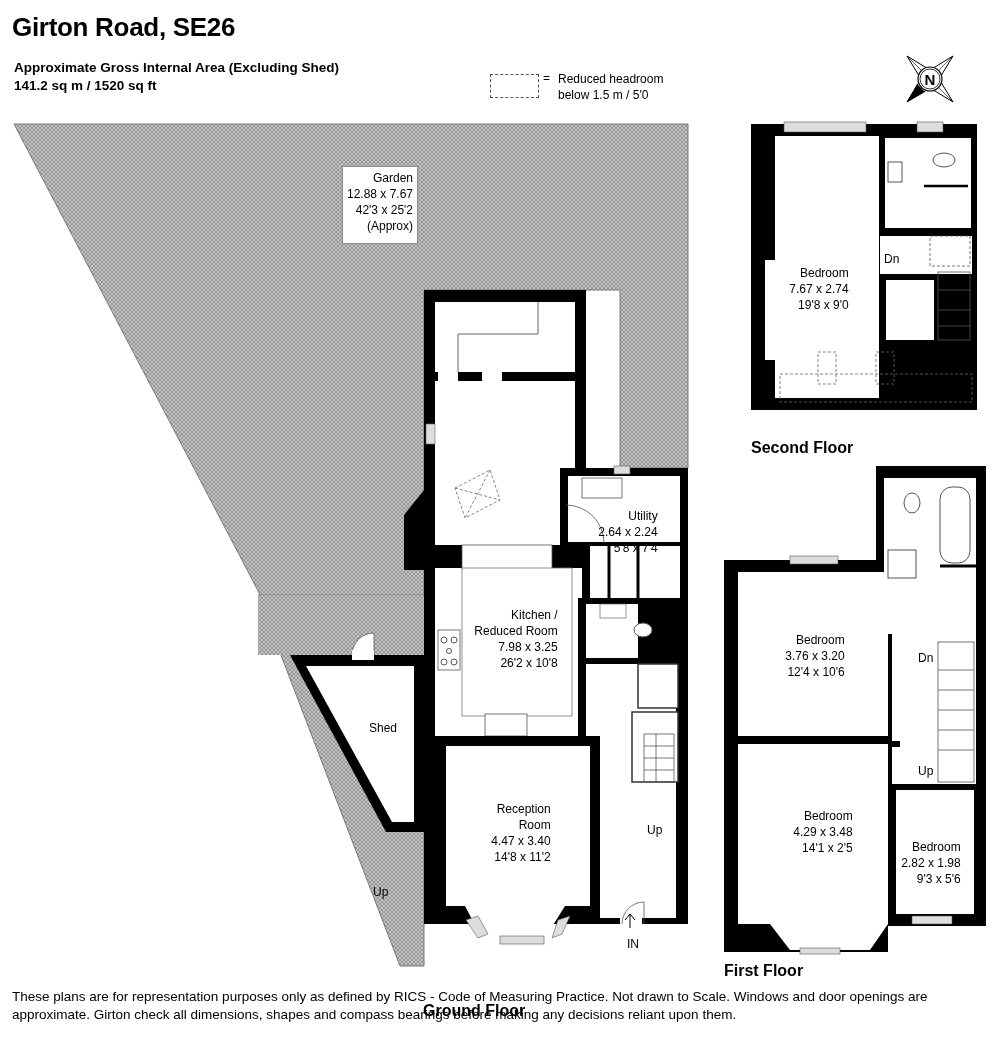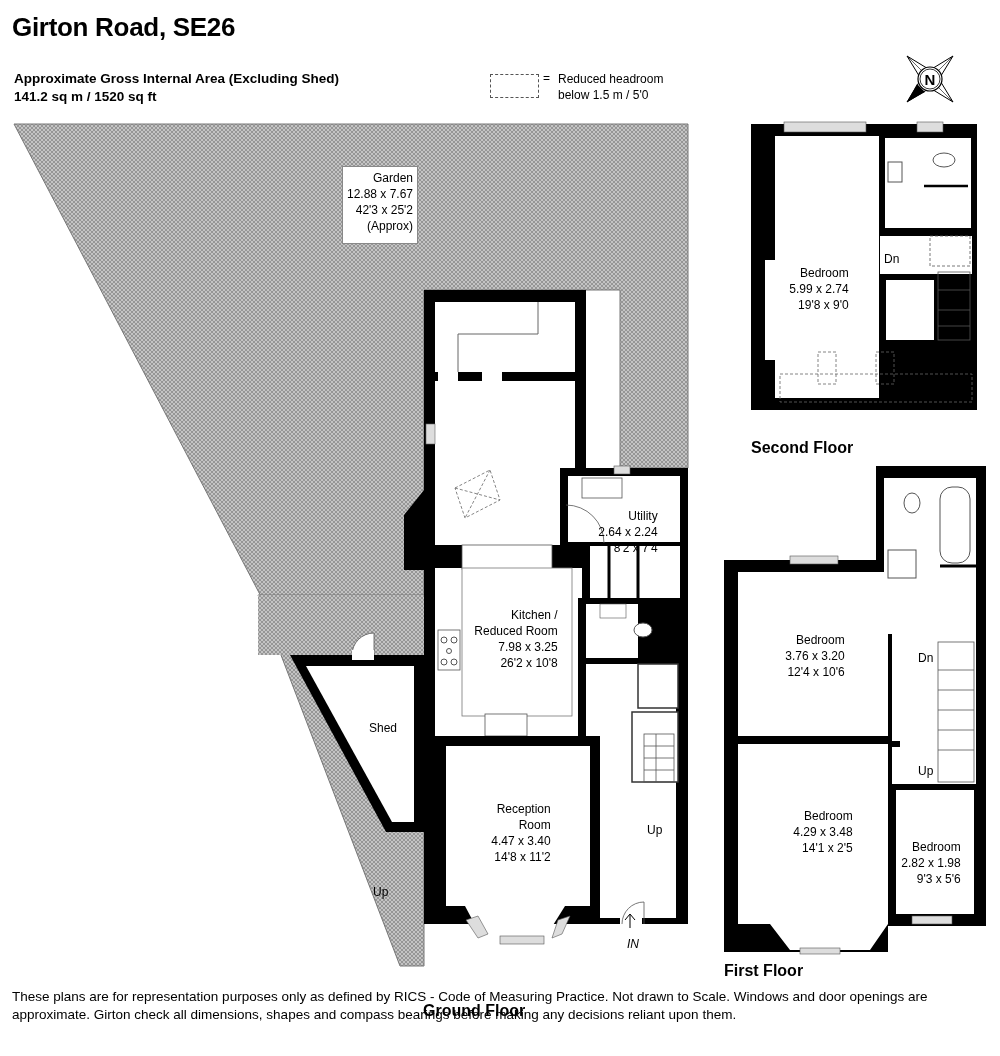--- a/index.html
+++ b/index.html
@@ -1,20 +1,20 @@
 <!DOCTYPE html>
 <html><head>
 <meta charset="utf-8">
 <style>
   html, body { margin: 0; padding: 0; background: #ffffff; }
   body { width: 1000px; height: 1056px; position: relative; overflow: hidden;
          font-family: "Liberation Sans", sans-serif; color: #000; }
   .abs { position: absolute; }
   .title { left: 12px; top: 12px; font-size: 26px; font-weight: bold; letter-spacing: -0.3px; }
-  .subtitle { left: 14px; top: 59px; font-size: 13.5px; font-weight: bold; line-height: 18px; margin-top: 11px; }
+  .subtitle { left: 14px; top: 59px; font-size: 13.5px; font-weight: bold; line-height: 18px; }
   .legend { left: 490px; top: 71px; width: 560px; height: 30px; }
   .legend-box { position: absolute; left: 0; top: 3px; width: 47px; height: 22px; border: 1px dashed #555; }
   .legend-eq { position: absolute; left: 53px; top: 0; font-size: 12px; }
   .legend-text { position: absolute; left: 68px; top: 0; font-size: 12px; line-height: 16px; white-space: pre; }
   .compass { left: 905px; top: 54px; width: 50px; height: 50px; }
   svg.plan { position: absolute; left: 0; top: 0; }
   .room-label { position: absolute; text-align: right; font-size: 12px; line-height: 16px; transform: translateX(-50%); white-space: nowrap; }
   .small-label { position: absolute; font-size: 12px; line-height: 14px; white-space: nowrap; margin-top: 6px; }
   .floor-label { position: absolute; font-size: 16px; font-weight: bold; white-space: nowrap; }
   .garden-box { position: absolute; left: 342px; top: 166px; width: 74px; height: 76px; background: #fff; border: 1px solid #888; }
@@ -193,40 +193,40 @@
 <div class="room-label" style="left:380px; top:170px;">
   <div>Garden</div>
   <div>12.88 x 7.67</div>
   <div>42'3 x 25'2</div>
   <div>(Approx)</div>
 </div>
 
 <div class="room-label" style="left:628px; top:508px;">
   <div>Utility</div>
   <div>2.64 x 2.24</div>
-  <div>8'2 x 7'4</div>
+  <div>5'8 x 7'4</div>
 </div>
 <div class="room-label" style="left:516px; top:607px;">
   <div>Kitchen /</div>
   <div>Reduced Room</div>
   <div>7.98 x 3.25</div>
   <div>26'2 x 10'8</div>
 </div>
 <div class="room-label" style="left:383px; top:720px;">
   <div>Shed</div>
 </div>
 <div class="room-label" style="left:521px; top:801px;">
   <div>Reception</div>
   <div>Room</div>
   <div>4.47 x 3.40</div>
   <div>14'8 x 11'2</div>
 </div>
 <div class="small-label" style="left:647px; top:817px;">Up</div>
 <div class="small-label" style="left:373px; top:879px;">Up</div>
-<div class="small-label" style="left:627px; top:931px;font-style:italic;">IN</div>
+<div class="small-label" style="left:627px; top:931px;">IN</div>
 <div class="floor-label" style="left:423px; top:1002px;">Ground Floor</div>
 
 <div class="room-label" style="left:815px; top:632px;">
   <div>Bedroom</div>
   <div>3.76 x 3.20</div>
   <div>12'4 x 10'6</div>
 </div>
 <div class="room-label" style="left:823px; top:808px;">
   <div>Bedroom</div>
   <div>4.29 x 3.48</div>
@@ -236,21 +236,21 @@
   <div>Bedroom</div>
   <div>2.82 x 1.98</div>
   <div>9'3 x 5'6</div>
 </div>
 <div class="small-label" style="left:918px; top:645px;">Dn</div>
 <div class="small-label" style="left:918px; top:758px;">Up</div>
 <div class="floor-label" style="left:724px; top:962px;">First Floor</div>
 
 <div class="room-label" style="left:819px; top:265px;">
   <div>Bedroom</div>
-  <div>5.99 x 2.74</div>
+  <div>7.67 x 2.74</div>
   <div>19'8 x 9'0</div>
 </div>
 <div class="small-label" style="left:884px; top:246px;">Dn</div>
 <div class="floor-label" style="left:751px; top:439px;">Second Floor</div>
 
 <div class="abs footer">
   <div>These plans are for representation purposes only as defined by RICS - Code of Measuring Practice. Not drawn to Scale. Windows and door openings are approximate. Girton check all dimensions, shapes and compass bearings before making any decisions reliant upon them.</div>
 </div>
 
 </body></html>

